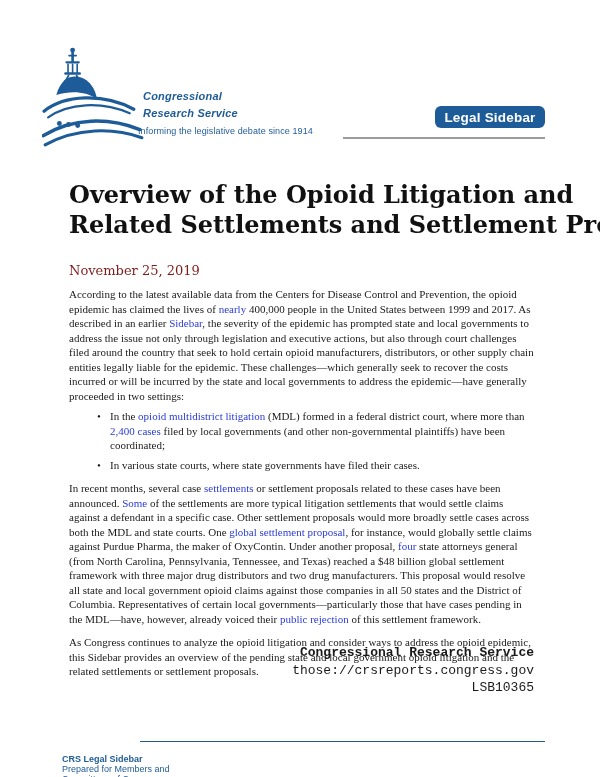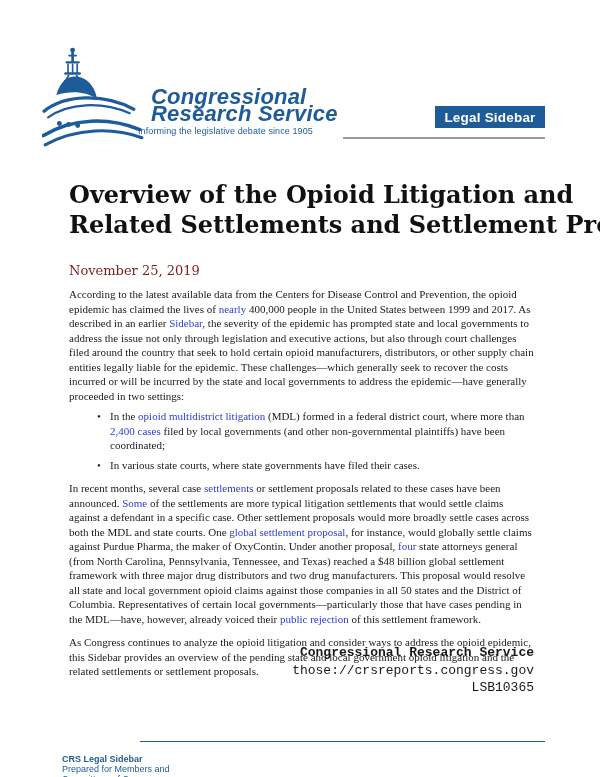--- a/index.html
+++ b/index.html
@@ -8,42 +8,43 @@
     width:600px;height:777px;
     background:#ffffff;
     overflow:hidden;
     font-family:"Liberation Serif", serif;
     color:#1a1a1a;
     margin:0 auto;
   }
   
   .dome{position:absolute;left:42px;top:46px;width:102px;height:106px;}
   .wordmark{
-    position:absolute;left:151px;top:88px;
+    position:absolute;left:143px;top:88px;
     font-family:"Liberation Sans", sans-serif;
     font-weight:bold;font-style:italic;
-    font-size:22px;line-height:17px;
+    font-size:11px;line-height:17px;
     color:#1e5b99;letter-spacing:.2px;
   }
   .tagline{
     position:absolute;left:138px;top:126px;
     font-family:"Liberation Sans", sans-serif;
     font-size:9px;color:#1e5b99;letter-spacing:.1px;
   }
   .header-rule{
     position:absolute;left:343px;right:55px;top:137px;
     height:2px;background:#9a9a9a;
   }
   .badge{
     position:absolute;left:435px;top:106px;width:110px;height:22px;
     background:#1e5b99;color:#ffffff;
     font-family:"Liberation Sans", sans-serif;
     font-weight:bold;font-size:13.5px;
     display:flex;align-items:center;justify-content:center;
     letter-spacing:.2px;
+    border-radius:6px;
   }
   
   .main{position:absolute;left:69px;top:180px;width:466px;}
   .title{
     font-family:"DejaVu Serif", serif;
     font-weight:bold;font-size:24px;line-height:30px;
     color:#111;white-space:nowrap;
   }
   .date{
     margin-top:23px;
@@ -118,21 +119,21 @@
 
       <path d="M1,88 C30,70 66,70 96,82" stroke-width="3.4"></path>
       <path d="M3,97 C34,80 70,80 98,90" stroke-width="3.0"></path>
     </g>
   </svg>
 
   <div class="wordmark">
     <div>Congressional</div>
     <div>Research Service</div>
   </div>
-  <div class="tagline">Informing the legislative debate since 1905</div>
+  <div class="tagline">Informing the legislative debate since 1914</div>
 
   <div class="header-rule"></div>
 
   <div class="badge">Legal Sidebar</div>
 
   <div class="main">
     <div class="title">
       <div>Overview of the Opioid Litigation and</div>
       <div>Related Settlements and Settlement Proposals</div>
     </div>

